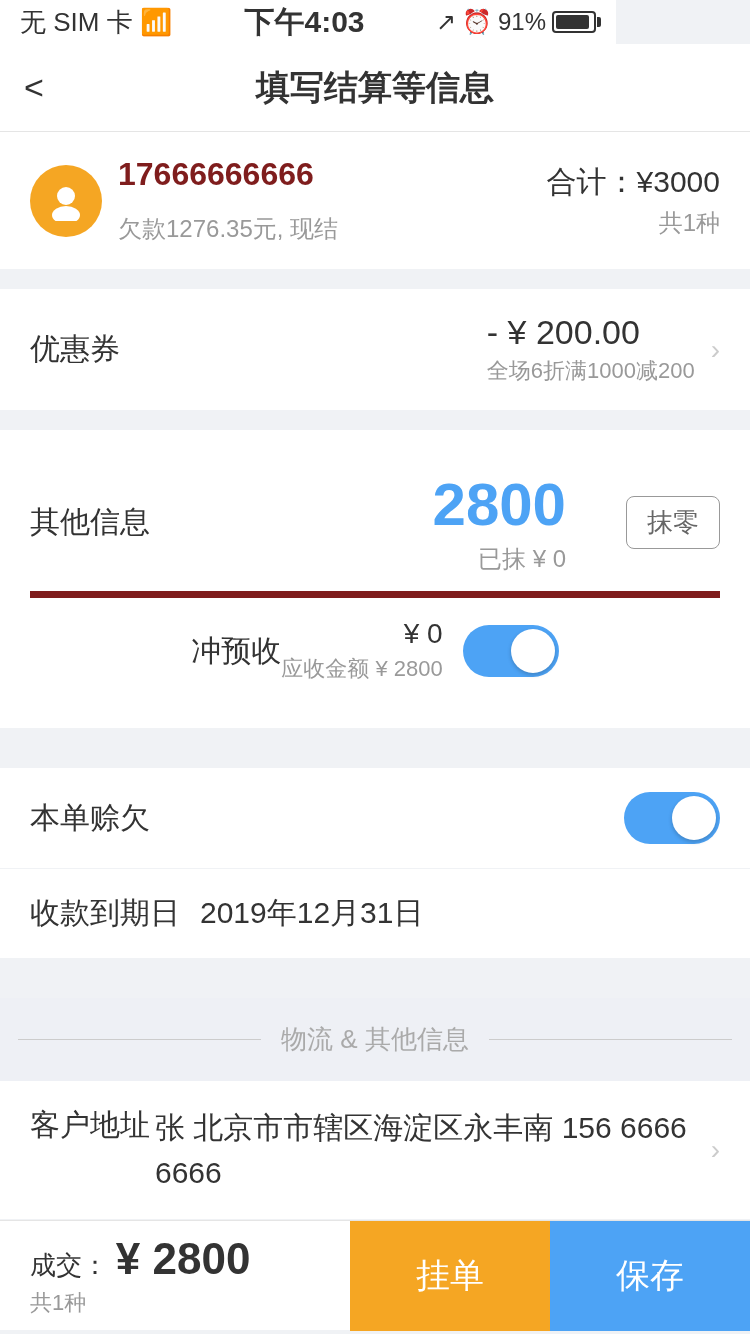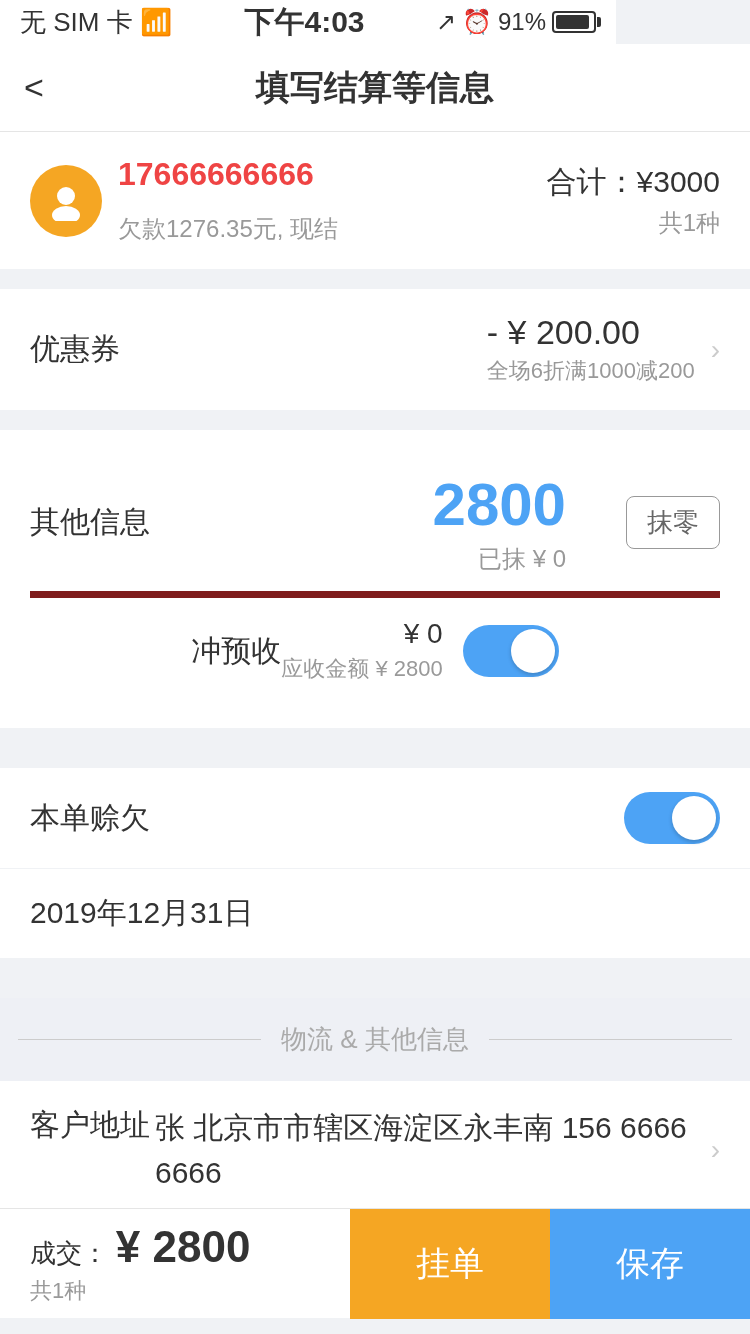--- a/index.html
+++ b/index.html
@@ -68,21 +68,21 @@
       justify-content: space-between;
       margin-top: 0;
     }
     .customer-left { display: flex; align-items: center; gap: 16px; }
     .avatar {
       width: 72px; height: 72px; background: #f5a623; border-radius: 50%;
       display: flex; align-items: center; justify-content: center;
       color: #fff; font-size: 32px;
     }
     .customer-info {}
-    .customer-name { font-size: 32px; font-weight: 600; color: #ef4444; }
+    .customer-name { font-size: 32px; font-weight: 600; color: #7f1d1d; }
     .customer-sub { font-size: 24px; color: #999; margin-top: 20px; }
     .customer-right { text-align: right; }
     .total-price { font-size: 30px; color: #333; }
     .total-count { font-size: 24px; color: #999; margin-top: 4px; }
 
     
     .coupon-row {
       background: #fff;
       padding: 24px 30px;
       display: flex;
@@ -203,21 +203,21 @@
     
     .bottom-gray {
       background: #f0f2f5;
       flex: 1;
       min-height: 160px;
     }
 
     
     .bottom-bar {
       position: fixed;
-      bottom: 16px;
+      bottom: 4px;
       width: 750px;
       height: 110px;
       background: #fff;
       display: flex;
       align-items: center;
       border-top: 1px solid #e5e5e5;
     }
     .bottom-left {
       flex: 1;
       padding: 0 30px;
@@ -342,20 +342,21 @@
   <div class="section-divider"></div>
 
   <div class="debt-row">
     <span class="debt-label">本单赊欠</span>
     <div class="toggle">
       <div class="toggle-knob"></div>
     </div>
   </div>
 
   <div class="due-row">
+    <span class="due-label">收款到期日</span>
     <span class="due-date">2019年12月31日</span>
   </div>
 
   <div class="section-divider"></div>
 
   <div class="logistics-sep">
     <div class="sep-line"></div>
     <span class="sep-text">物流 &amp; 其他信息</span>
     <div class="sep-line"></div>
   </div>

